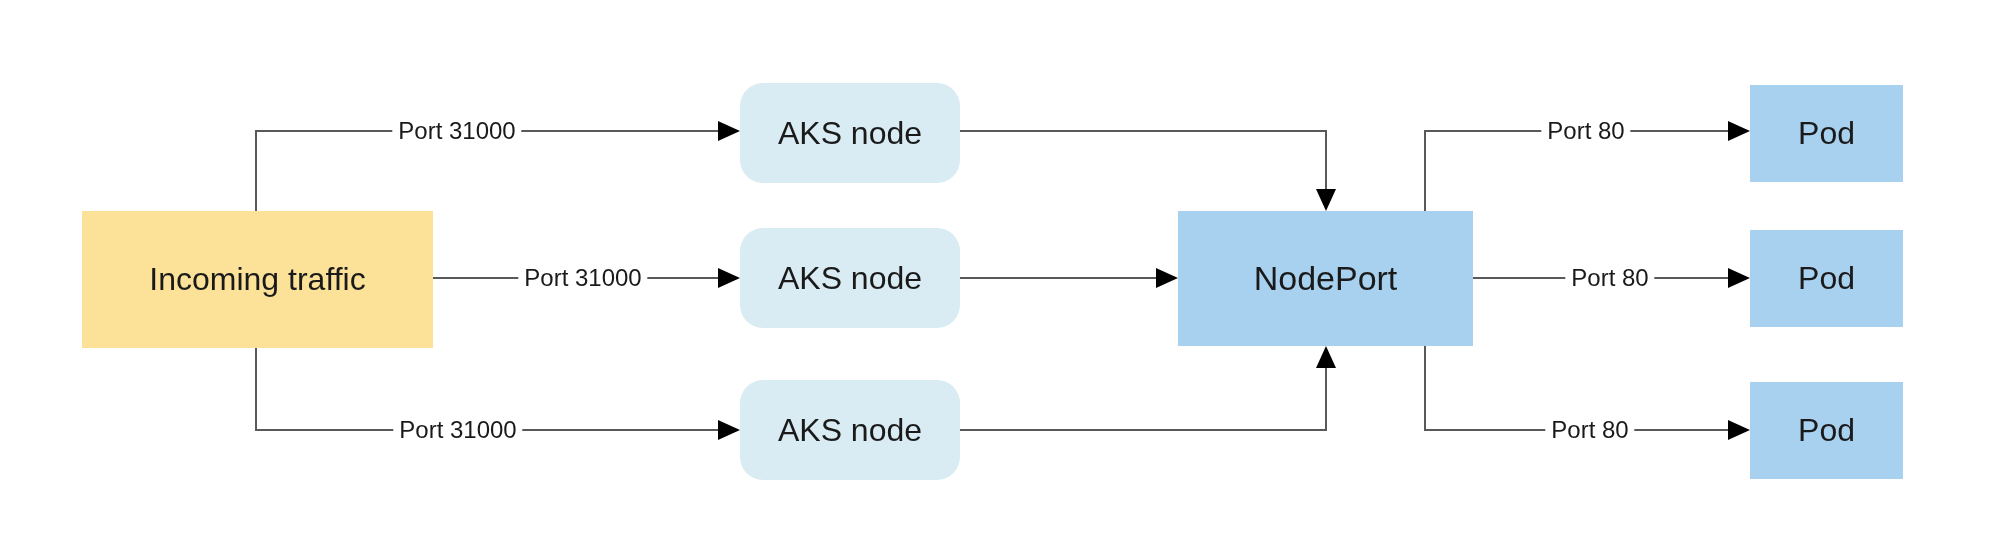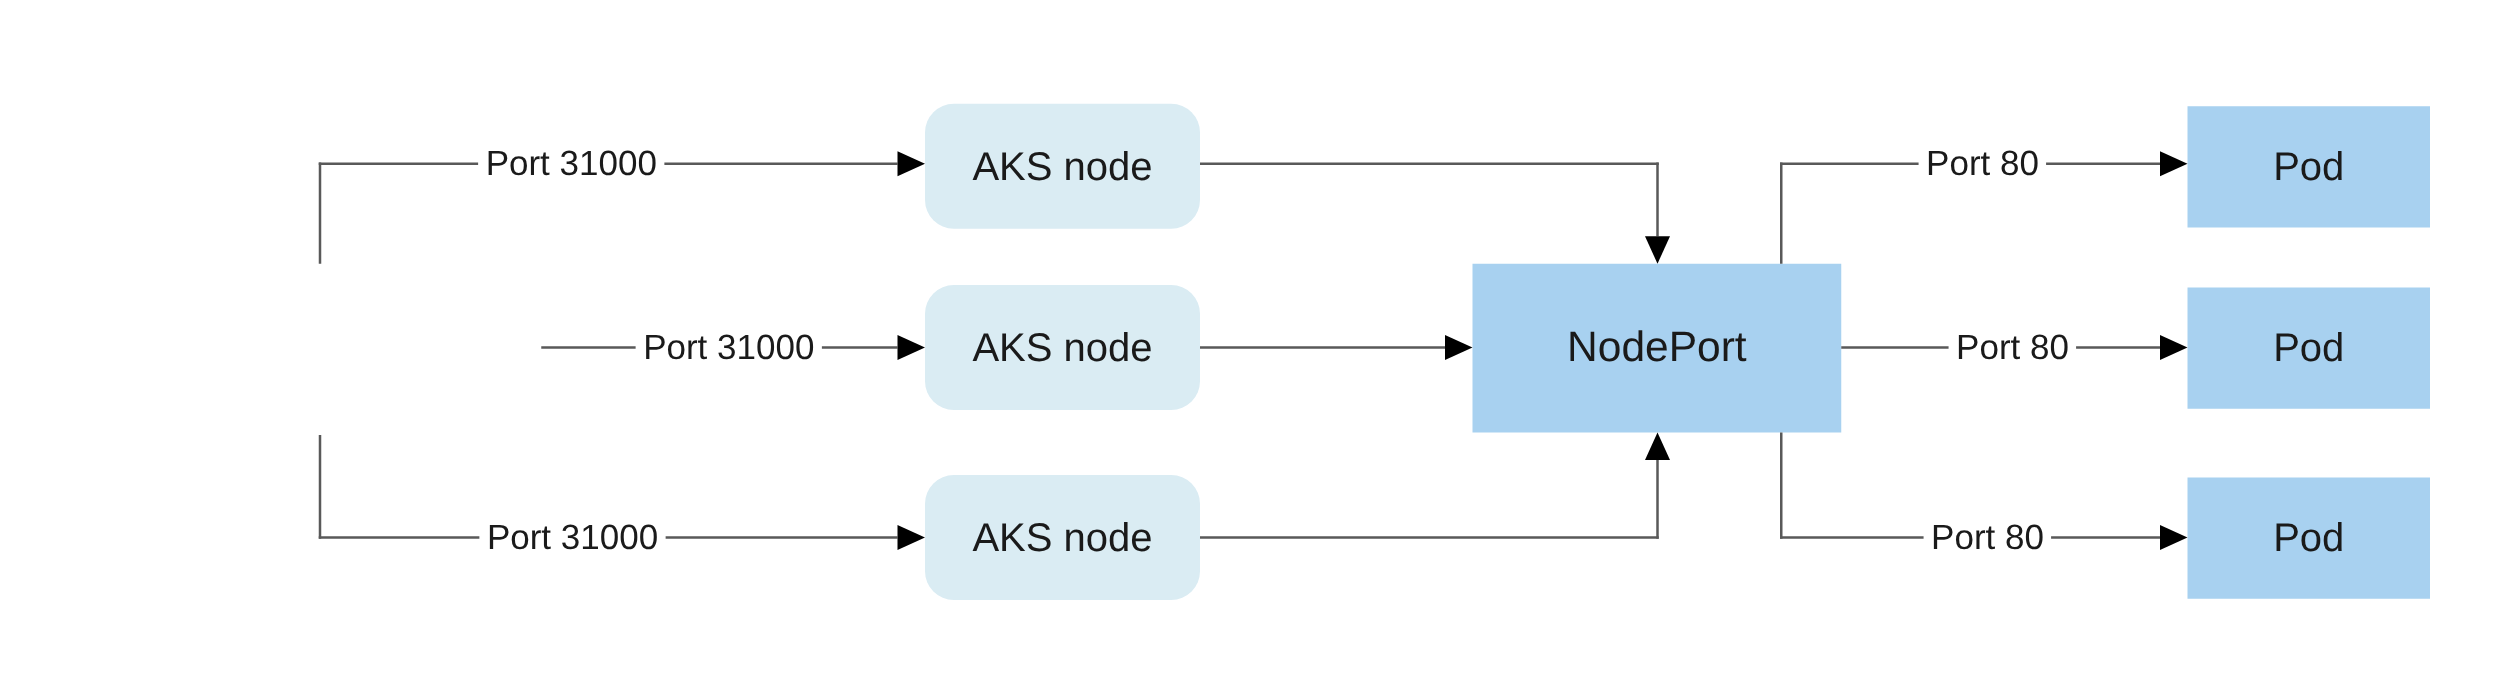--- a/index.html
+++ b/index.html
@@ -12,47 +12,50 @@
     font-family:"Liberation Sans", sans-serif; color:var(--text); overflow:hidden;
   }
   .box{
     position:absolute; display:flex; align-items:center; justify-content:center;
     font-size:32px; font-weight:400; color:var(--text); text-align:center;
   }
   .box.incoming{ left:82px; top:211px; width:351px; height:137px; background:var(--yellow); }
   .box.aks{ left:740px; width:220px; height:100px; background:var(--lightblue);border-radius:23px; }
   .box.aks.r1{ top:83px; } .box.aks.r2{ top:228px; } .box.aks.r3{ top:380px; }
   .box.nodeport{ left:1178px; top:211px; width:295px; height:135px; background:var(--blue); font-size:34px;text-align:right; }
-  .box.pod{ left:1750px; width:194px; height:97px; background:var(--blue); }
+  .box.pod{ left:1750px; width:153px; height:97px; background:var(--blue); }
   .box.pod.r1{ top:85px; } .box.pod.r2{ top:230px; } .box.pod.r3{ top:382px; }
 
   .h-line{ position:absolute; height:2px; background:var(--line); }
   .v-line{ position:absolute; width:2px; background:var(--line); }
 
   .arrow-right{ position:absolute; width:0; height:0;
     border-top:10px solid transparent; border-bottom:10px solid transparent;
     border-left:22px solid var(--arrow); }
   .arrow-down{ position:absolute; width:0; height:0;
     border-left:10px solid transparent; border-right:10px solid transparent;
     border-top:22px solid var(--arrow); }
   .arrow-up{ position:absolute; width:0; height:0;
     border-left:10px solid transparent; border-right:10px solid transparent;
     border-bottom:22px solid var(--arrow); }
 
   .edge-label{
     position:absolute; transform:translate(-50%,-50%);
-    background:var(--bg); padding:0 6px; font-size:28px; white-space:nowrap;
+    background:var(--bg); padding:0 6px; font-size:24px; white-space:nowrap;
     color:var(--text); line-height:1.2;
   }
 </style>
 </head>
 <body>
 
 <div class="diagram">
 
+  <div class="box incoming">
+    <span>Incoming traffic</span>
+  </div>
 
   <div class="box aks r1">
     <span>AKS node</span>
   </div>
   <div class="box aks r2">
     <span>AKS node</span>
   </div>
   <div class="box aks r3">
     <span>AKS node</span>
   </div>

